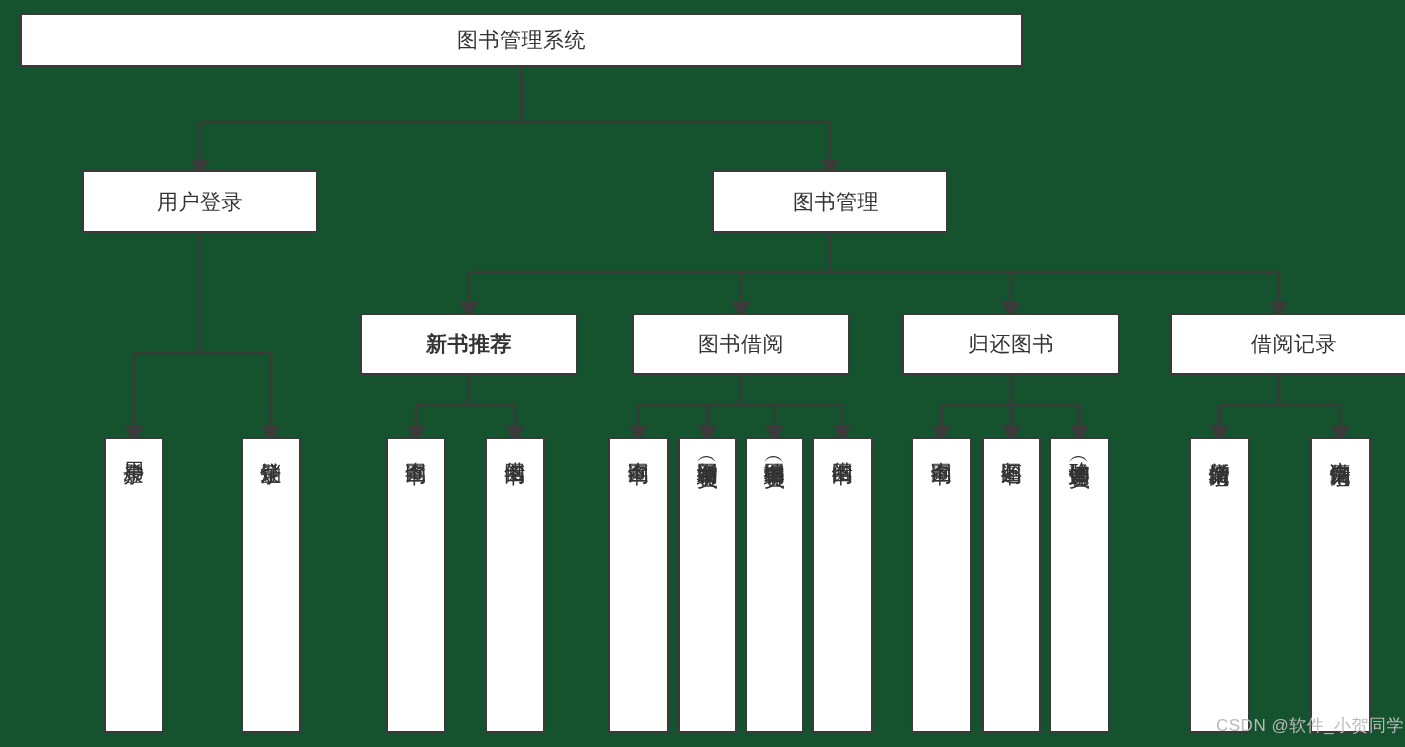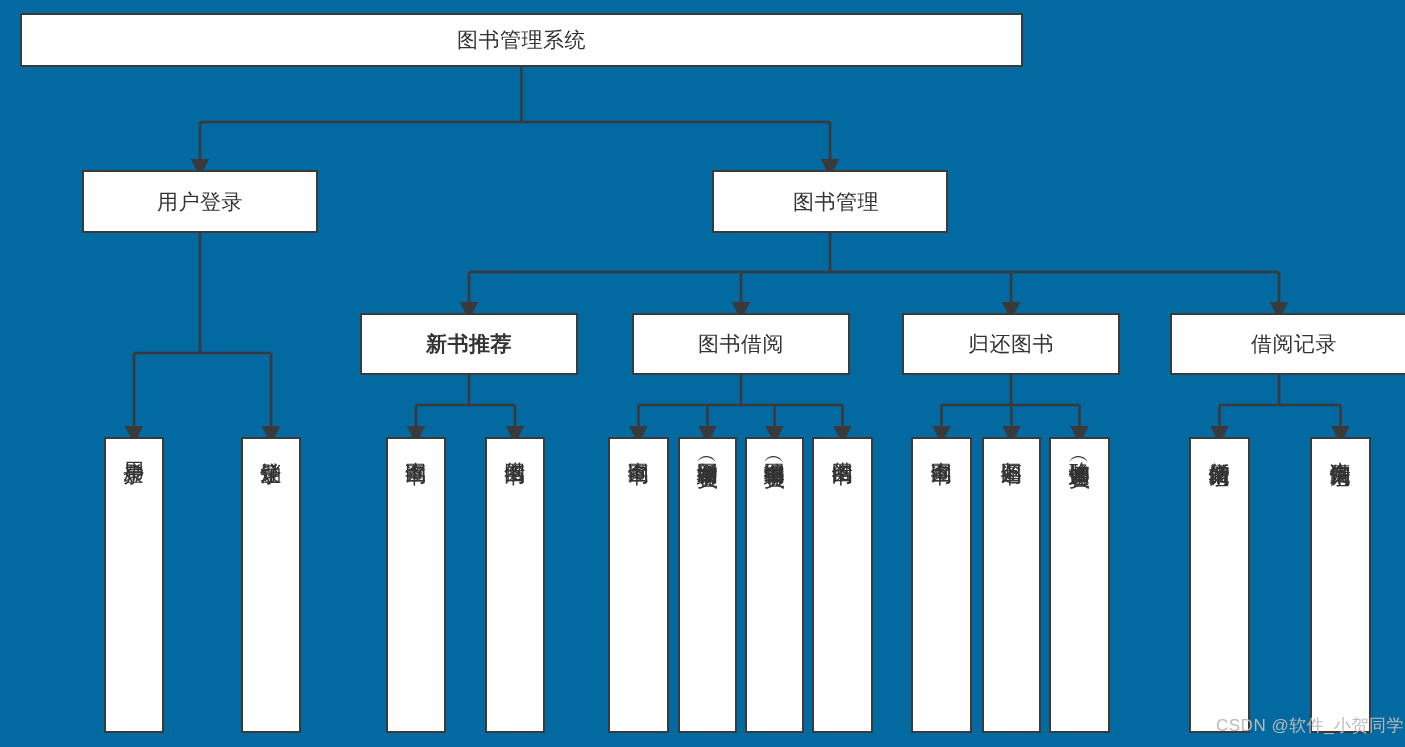--- a/index.html
+++ b/index.html
@@ -11,21 +11,21 @@
     width: 1405px;
     height: 747px;
     font-family: "Liberation Sans", "DejaVu Sans", sans-serif;
     overflow: hidden;
     position: relative;
   }
   #diagram-root {
     position: relative;
     width: 1405px;
     height: 747px;
-    background: #0369a1;
+    background: #14532d;
   }
   svg.edges {
     position: absolute;
     left: 0;
     top: 0;
     width: 1405px;
     height: 747px;
     pointer-events: none;
   }
   .node {

